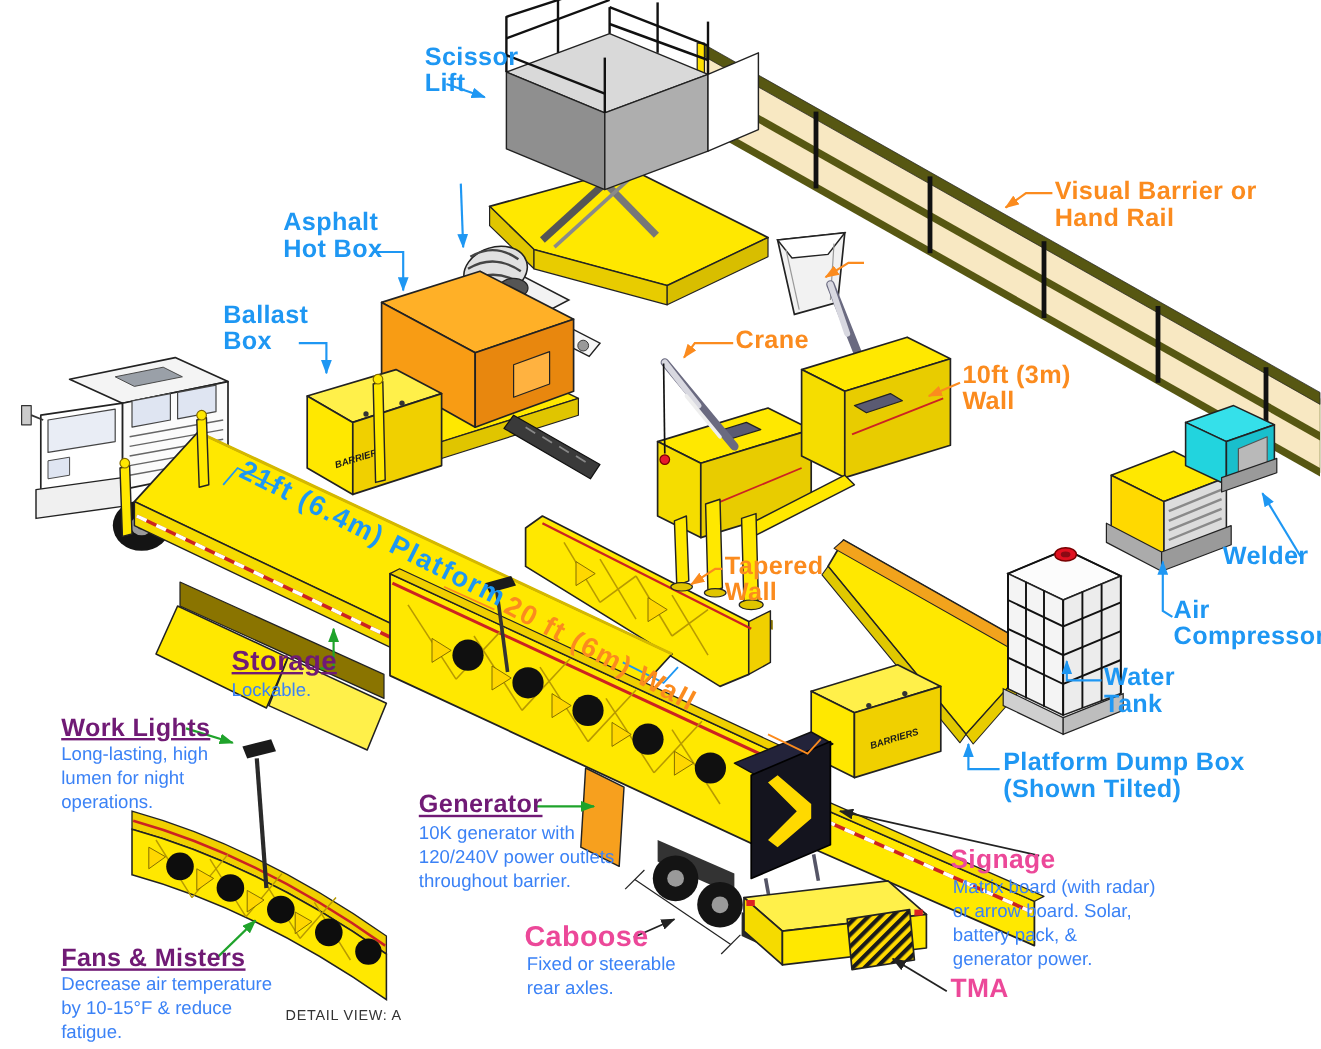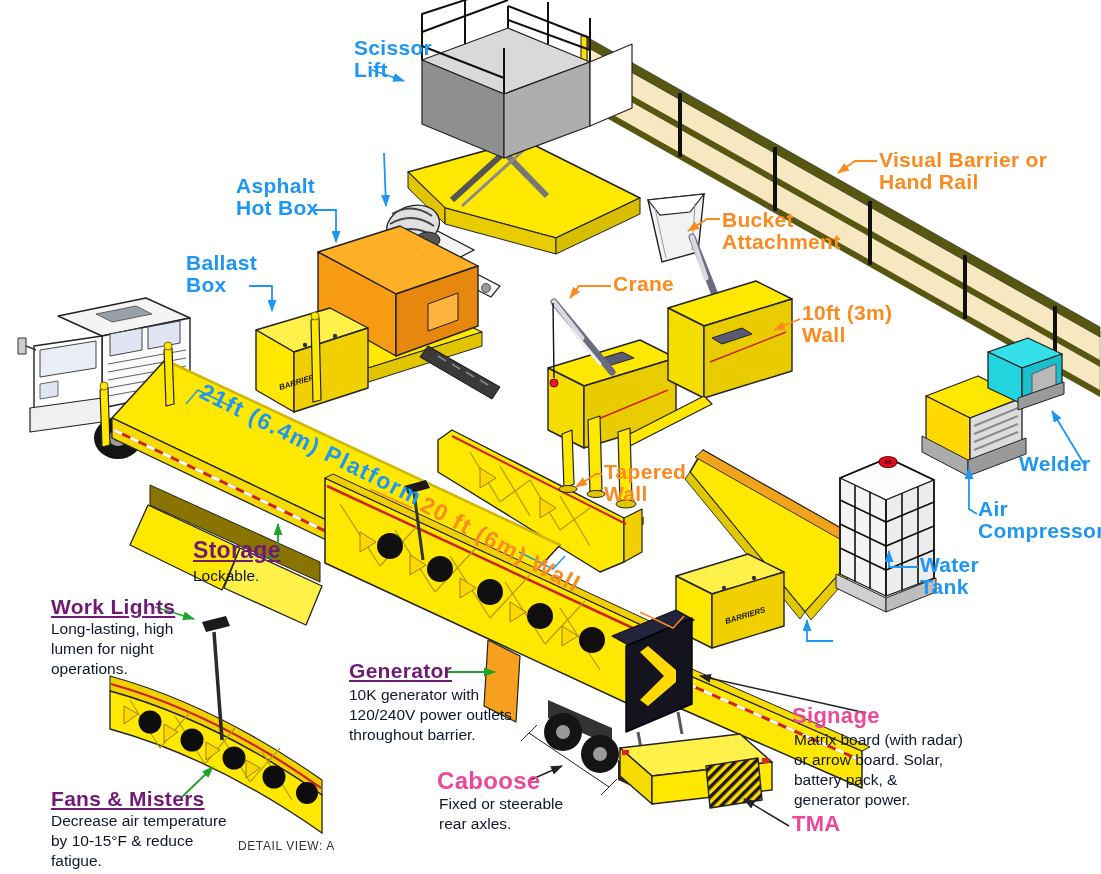--- a/index.html
+++ b/index.html
@@ -5,21 +5,21 @@
   html,body{margin:0;padding:0;background:#fff;}
   .stage{position:relative;width:1101px;height:874px;background:#ffffff;overflow:hidden;
          font-family:"Liberation Sans", sans-serif;}
   svg.illus{position:absolute;left:0;top:0;}
   .lbl{position:absolute;font-weight:bold;font-size:21px;line-height:1.07;
        white-space:pre-line;letter-spacing:0.3px;}
   .blue{color:#1E97F3;}
   .orange{color:#FB8B1E;}
   .green{color:#701a75;text-decoration:underline;}
   .dark{color:#ec4899;}
-  .desc{position:absolute;font-size:15.5px;font-weight:normal;color:#0f172a;
+  .desc{position:absolute;font-size:15.5px;font-weight:normal;color:#3b82f6;
         line-height:1.3;white-space:pre-line;}
   .rot{transform-origin:0 0;}
   .big{font-size:24px;}
   .mid{font-size:22px;}
   .dim{font-size:23px;letter-spacing:1.5px;}
   .tiny{position:absolute;font-size:12px;color:#333;letter-spacing:0.6px;font-weight:normal;}
 </style>
 </head>
 <body>
 
@@ -392,29 +392,29 @@
 </svg>
 
 <div class="lbl blue" style="left:354px;top:37px;">Scissor
 Lift</div>
 <div class="lbl blue" style="left:236px;top:175px;">Asphalt
 Hot Box</div>
 <div class="lbl blue" style="left:186px;top:252px;">Ballast
 Box</div>
 <div class="lbl orange" style="left:879px;top:149px;">Visual Barrier or
 Hand Rail</div>
-<div class="lbl orange" style="left:722px;top:209px;">Bucket
-Attachment</div>
 <div class="lbl orange" style="left:613px;top:273px;">Crane</div>
 <div class="lbl orange" style="left:802px;top:302px;">10ft (3m)
 Wall</div>
 <div class="lbl blue dim rot" style="left:207px;top:379px;transform:rotate(26.5deg);">21ft (6.4m) Platform</div>
 <div class="lbl orange dim rot" style="left:428px;top:492px;transform:rotate(28deg);">20 ft (6m) Wall</div>
 <div class="lbl orange" style="left:604px;top:461px;">Tapered
 Wall</div>
+<div class="lbl blue" style="left:836px;top:625px;">Platform Dump Box
+(Shown Tilted)</div>
 <div class="lbl blue" style="left:920px;top:554px;">Water
 Tank</div>
 <div class="lbl blue" style="left:978px;top:498px;">Air
 Compressor</div>
 <div class="lbl blue" style="left:1019px;top:453px;">Welder</div>
 
 <div class="lbl green" style="left:193px;top:538px;font-size:23px;">Storage</div>
 <div class="desc" style="left:193px;top:566px;">Lockable.</div>
 
 <div class="lbl green" style="left:51px;top:596px;">Work Lights</div>

